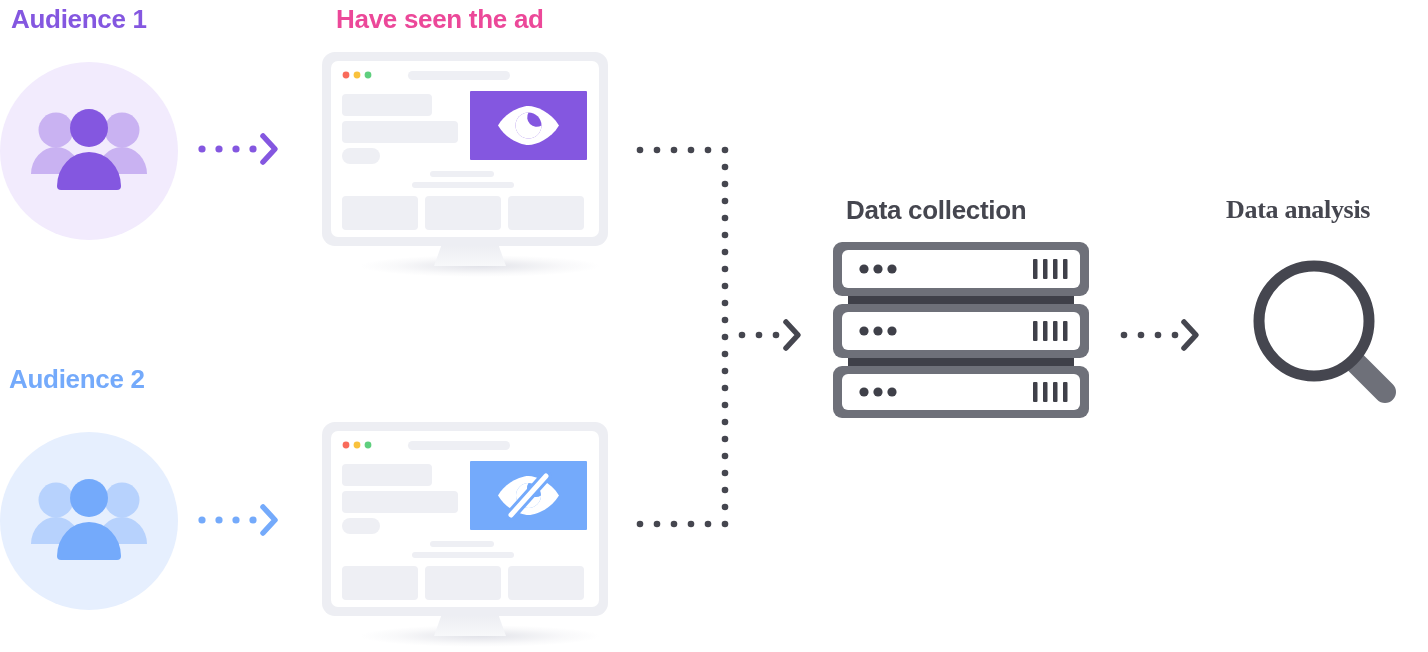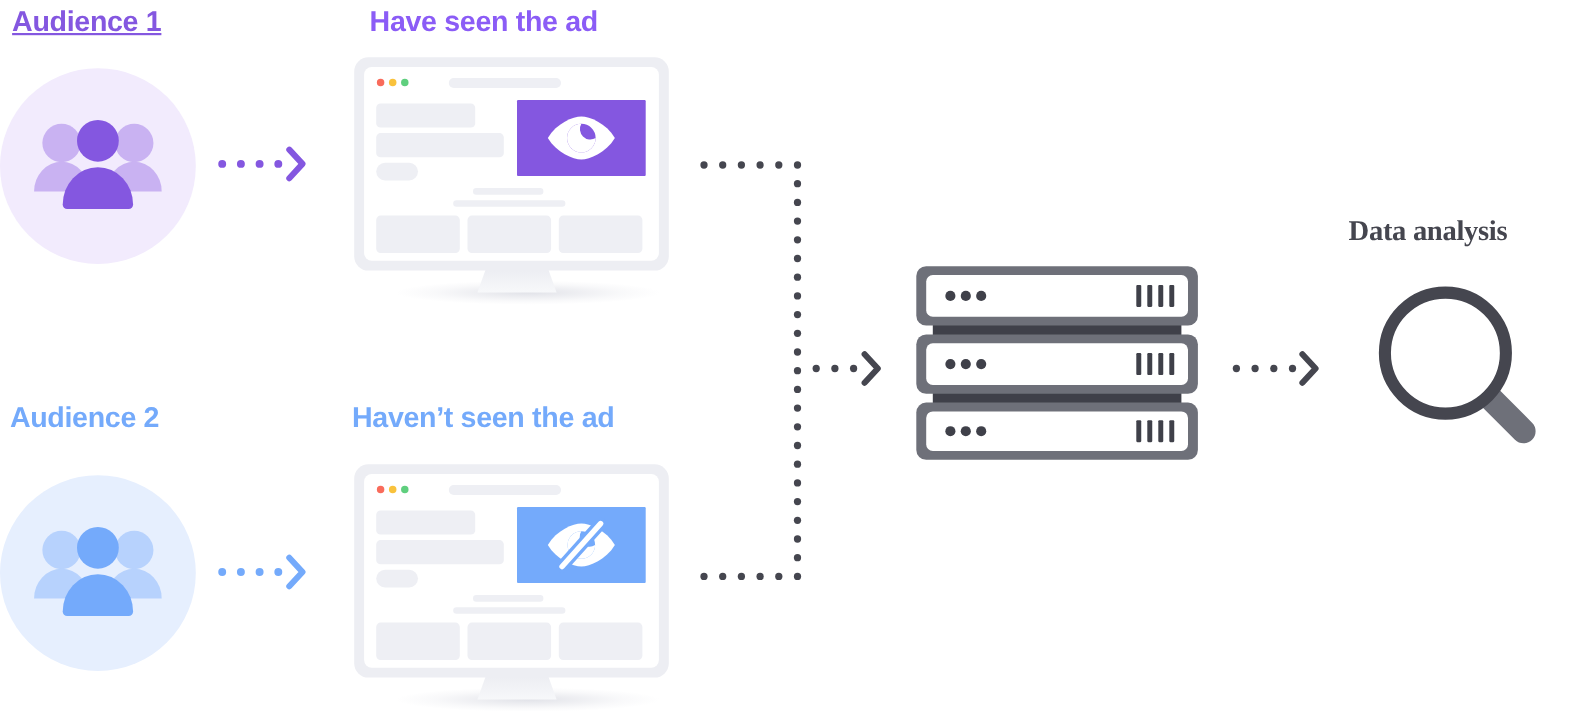--- a/index.html
+++ b/index.html
@@ -22,23 +22,23 @@
   .abs { position: absolute; }
 
   
   .heading {
     font-weight: bold;
     font-size: 26px;
     letter-spacing: -0.3px;
     white-space: nowrap;
     line-height: 1;
   }
-  #aud1-label  { left: 11px;   top: 6px;   color: #8457E0; text-decoration: underline; }
+  #aud1-label  { left: 11px;   top: 6px;   color: #8457E0; }
   #aud2-label  { left: 9px;    top: 366px; color: #74AAFB; text-align: center; }
-  #seen-label  { left: 336px;  top: 6px;   color: #8b5cf6; }
+  #seen-label  { left: 336px;  top: 6px;   color: #ec4899; }
   #unseen-label{ left: 320px;  top: 366px; color: #74AAFB; }
   #dc-label    { left: 846px;  top: 197px; color: #45464F; }
   #da-label    { left: 1226px; top: 197px; color: #45464F; font-family: Liberation Serif, serif; }
 
   
   .aud-circle {
     width: 178px; height: 178px;
     border-radius: 50%;
   }
   #aud1-circle { left: 0px; top: 62px;  background: #F2EBFD; }
@@ -67,21 +67,21 @@
   #magnifier { left: 1248px; top: 255px; width: 160px; height: 155px; }
 </style>
 </head>
 <body>
 
 <div id="stage">
 
   <div class="abs heading" id="aud1-label">Audience 1</div>
   <div class="abs heading" id="seen-label">Have seen the ad</div>
   <div class="abs heading" id="aud2-label">Audience 2</div>
-  <div class="abs heading" id="unseen-label">Haven’t seen the ad</div>
+  <div class="abs heading" id="dc-label">Data collection</div>
   <div class="abs heading" id="da-label">Data analysis</div>
 
   <div class="abs aud-circle" id="aud1-circle">
     <svg class="abs aud-glyph" width="178" height="178" viewBox="0 0 178 178">
       <circle cx="56" cy="68" r="17.5" fill="#C9B2F2"></circle>
       <path d="M31 112 a25 27 0 0 1 50 0 z" fill="#C9B2F2"></path>
       <circle cx="122" cy="68" r="17.5" fill="#C9B2F2"></circle>
       <path d="M97 112 a25 27 0 0 1 50 0 z" fill="#C9B2F2"></path>
       <circle cx="89" cy="66" r="19" fill="#8457E0"></circle>
       <path d="M57 124 a32 34 0 0 1 64 0 a4 4 0 0 1 -4 4 h-56 a4 4 0 0 1 -4 -4 z" fill="#8457E0"></path>

